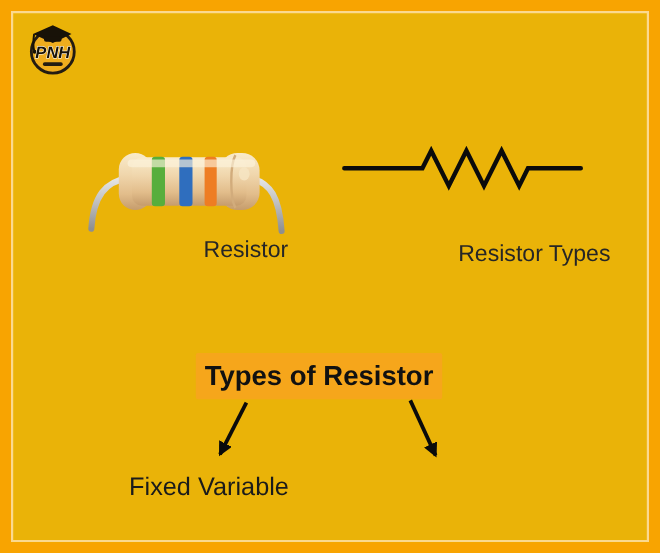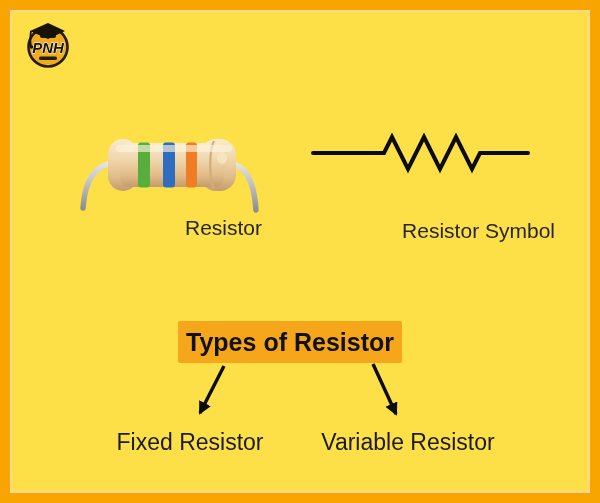--- a/index.html
+++ b/index.html
@@ -12,21 +12,21 @@
     --band-orange:#EE7D23;
     --text-dark:#3A3A3A;
     --ink:#111111;
   }
   *{margin:0;padding:0;box-sizing:border-box;}
   html,body{width:600px;height:503px;background:#ffffff;font-family:"Liberation Sans","DejaVu Sans",sans-serif;}
   .frame{
     position:absolute;left:0;top:0;width:600px;height:503px;
     border:10px solid var(--frame-border);
     box-shadow:inset 0 0 0 2px var(--frame-inner);
-    background:#fde047;overflow:hidden;
+    background:#eab308;overflow:hidden;
   }
   .logo-wrap{position:absolute;left:12px;top:8px;width:50px;height:52px;}
   .site-name{
     position:absolute;left:60px;top:23px;font-size:22px;color:var(--text-dark);
     letter-spacing:.2px;
   }
   .fig-caption{
     position:absolute;font-size:21px;color:#262626;text-align:right;
   }
   .cap-resistor{left:68px;top:206px;width:184px;}
@@ -96,32 +96,31 @@
     <path d="M138,21 C133,30 133,60 138,69" stroke="#D2AC7C" stroke-width="2.2" fill="none"></path>
     <ellipse cx="146" cy="38" rx="5" ry="6" fill="#F6E6C4" opacity="0.8"></ellipse>
 
     <rect x="40" y="25" width="116" height="7" rx="3.5" fill="#FCF2DC" opacity="0.65"></rect>
   </svg>
   <div class="fig-caption cap-resistor">Resistor</div>
 
   <svg class="resistor-symbol" viewBox="0 0 225 48">
     <polyline points="3,24 74,24 82,8 98,40 114,8 130,40 146,8 162,40 170,24 218,24" fill="none" stroke="#0B0B0B" stroke-width="4" stroke-linejoin="miter" stroke-linecap="round"></polyline>
   </svg>
-  <div class="fig-caption cap-symbol">Resistor Symbol</div>
+  <div class="fig-caption cap-symbol">Resistor Types</div>
 
   <div class="types-box">
     <span>Types of Resistor</span>
   </div>
 
   <svg class="arrows" viewBox="0 0 260 64">
     <defs>
       <marker id="ah" markerUnits="userSpaceOnUse" markerWidth="15" markerHeight="13" refX="11" refY="6.5" orient="auto">
         <path d="M0,0 L13,6.5 L0,13 Z" fill="#0B0B0B"></path>
       </marker>
     </defs>
     <line x1="64" y1="6" x2="40" y2="53" stroke="#0B0B0B" stroke-width="3.4" marker-end="url(#ah)"></line>
     <line x1="213" y1="4" x2="236" y2="54" stroke="#0B0B0B" stroke-width="3.4" marker-end="url(#ah)"></line>
   </svg>
 
-  <div class="type-label label-fixed">Fixed Resistor</div>
-  <div class="type-label label-variable">Variable Resistor</div>
+  <div class="type-label label-fixed">Fixed Variable</div>
 
 </div>
 
 </body></html>

